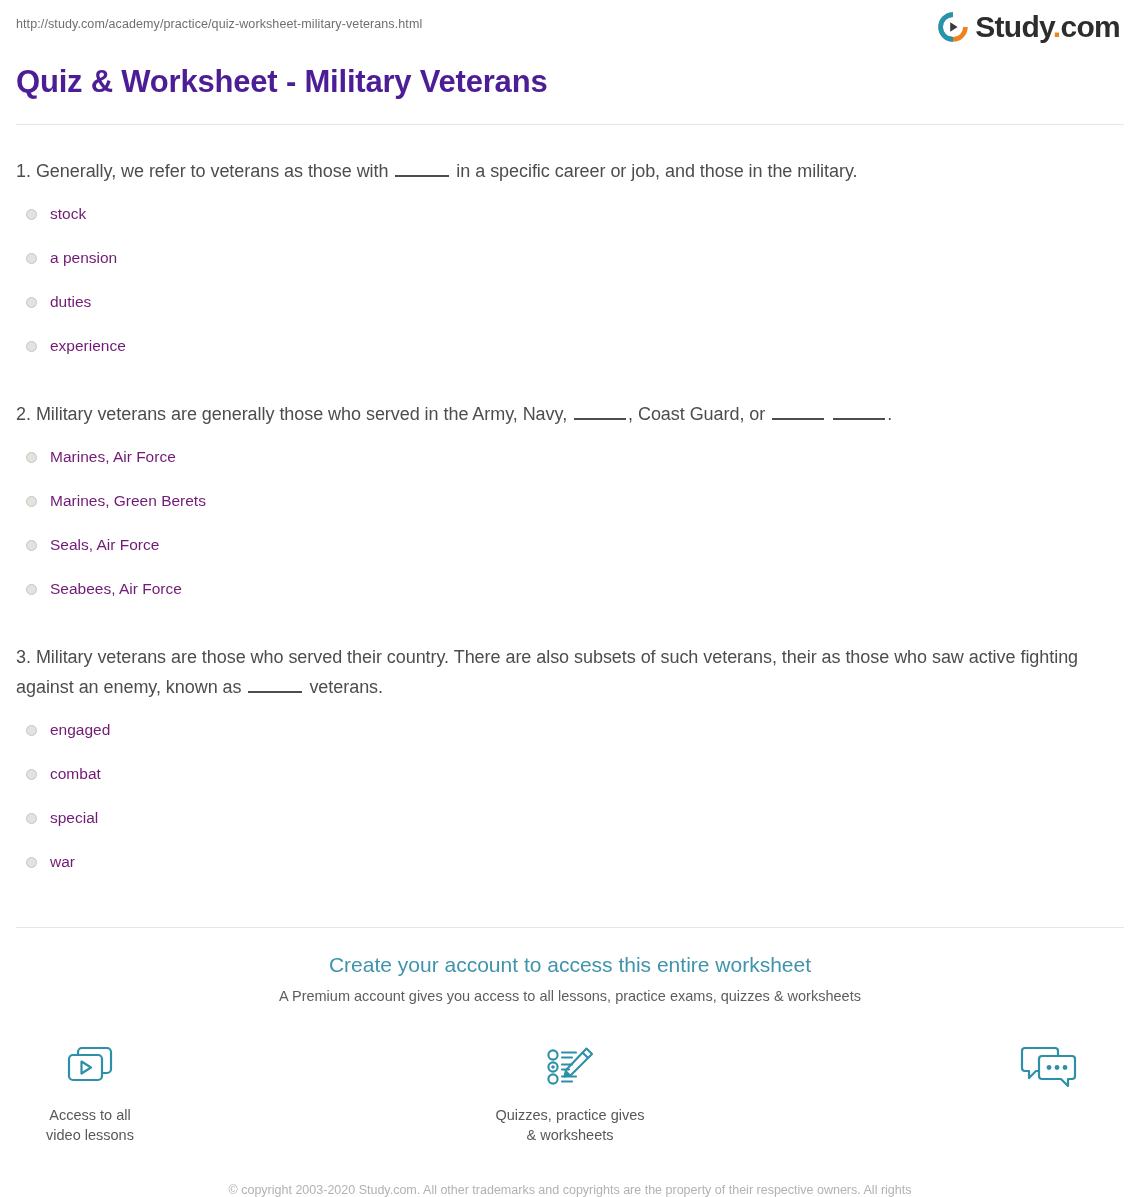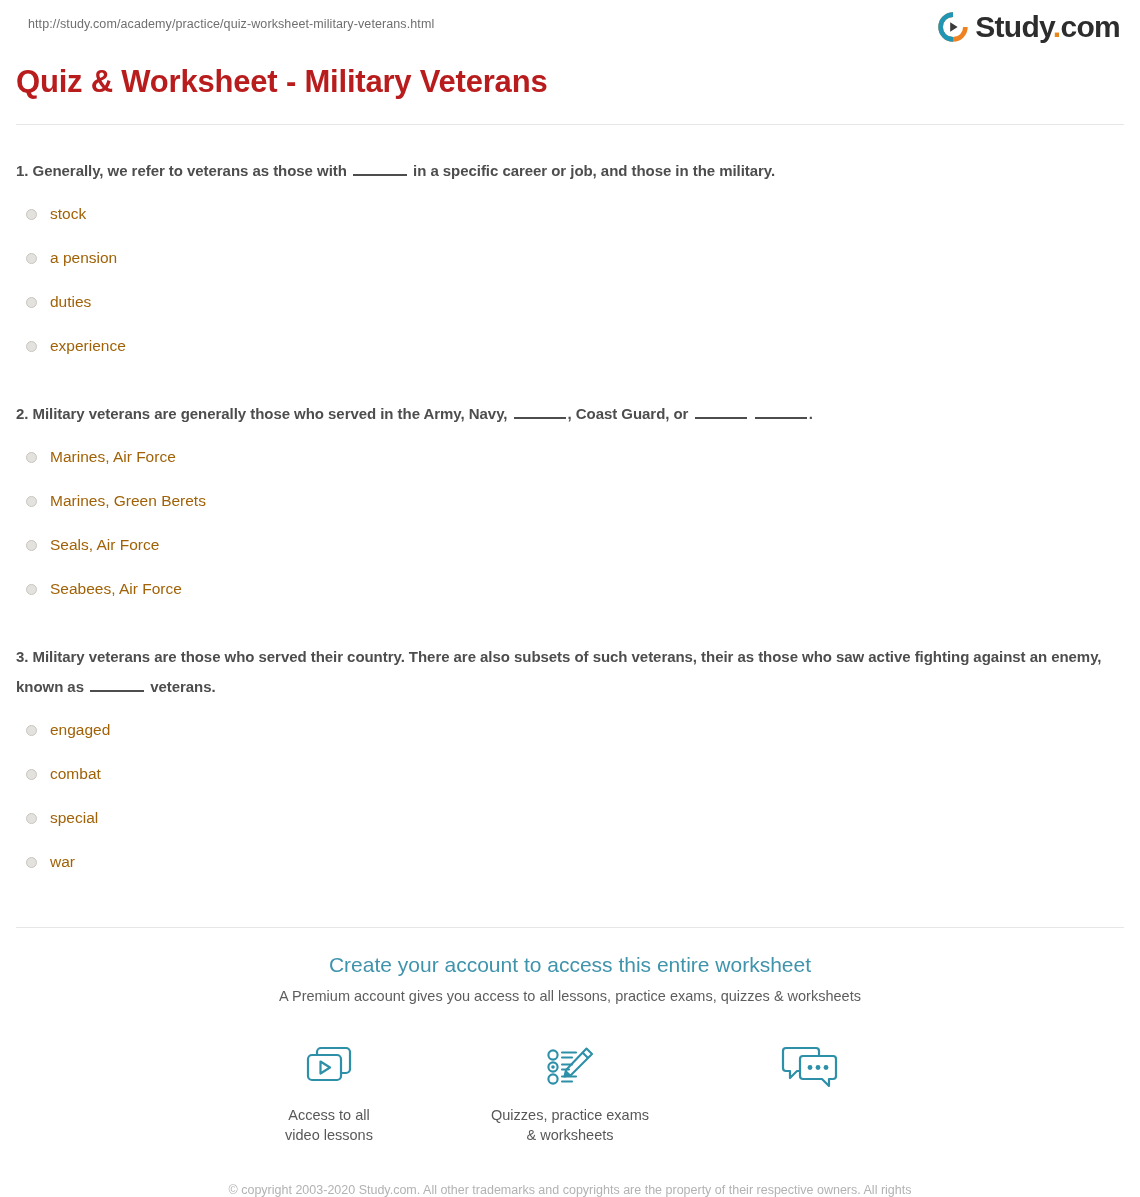--- a/index.html
+++ b/index.html
@@ -19,21 +19,21 @@
     box-sizing: border-box;
     padding: 0;
     position: relative;
   }
 
   
   .topbar {
     display: flex;
     align-items: flex-start;
     justify-content: space-between;
-    padding: 12px 16px 0 28px;
+    padding: 12px 16px 0 16px;
     box-sizing: border-box;
   }
   .url {
     font-size: 12.5px;
     color: #6f6f6f;
     letter-spacing: 0.1px;
     line-height: 16px;
     padding-top: 4px;
     font-family: "Liberation Sans", sans-serif;
   }
@@ -57,42 +57,42 @@
     line-height: 30px;
     font-family: "Liberation Sans", sans-serif;
     white-space: nowrap;
   }
   .logo-text .dot { color: #e8861e; }
 
   
   .title {
     font-size: 31px;
     font-weight: bold;
-    color: #b91c1c;
+    color: #4c1d95;
     margin: 20px 16px 0 16px;
     line-height: 40px;
     letter-spacing: -0.2px;
   }
   .rule {
     height: 1px;
     background: #e6e6e6;
     margin: 22px 16px 0 16px;
   }
 
   
   .questions {
     padding: 0 16px;
     box-sizing: border-box;
   }
   .question-block {
     margin-top: 31px;
   }
   .question-text {
-    font-size: 15px;
-    font-weight: bold;
+    font-size: 18px;
+    font-weight: normal;
     color: #4d4d4d;
     line-height: 30px;
     letter-spacing: -0.05px;
   }
   .blank {
     display: inline-block;
     border-bottom: 2px solid #4d4d4d;
     width: 54px;
     height: 14px;
     margin: 0 2px;
@@ -113,21 +113,21 @@
     flex: 0 0 11px;
     border-radius: 50%;
     background: #e4e2de;
     border: 1px solid #c9c6c1;
     box-sizing: border-box;
     margin-left: 10px;
     margin-right: 13px;
   }
   .option-label {
     font-size: 15.5px;
-    color: #a16207;
+    color: #701a75;
     line-height: 20px;
   }
 
   
   .cta-rule {
     height: 1px;
     background: #e6e6e6;
     margin: 43px 16px 0 16px;
   }
   .cta {
@@ -142,21 +142,21 @@
     margin: 0;
   }
   .cta-sub {
     font-size: 14.5px;
     color: #5d5d5d;
     line-height: 22px;
     margin-top: 5px;
   }
   .features {
     display: flex;
-    justify-content: center;
+    justify-content: space-between;
     gap: 61px;
     margin-top: 34px;
   }
   .feature {
     width: 180px;
     text-align: center;
   }
   .feature-icon {
     height: 52px;
     display: flex;
@@ -299,21 +299,21 @@
             <line x1="20" y1="13.5" x2="30" y2="13.5" stroke="#2d8fa8" stroke-width="2.1" stroke-linecap="round"></line>
             <line x1="20" y1="20.5" x2="30" y2="20.5" stroke="#2d8fa8" stroke-width="2.1" stroke-linecap="round"></line>
             <line x1="20" y1="25.5" x2="27" y2="25.5" stroke="#2d8fa8" stroke-width="2.1" stroke-linecap="round"></line>
             <line x1="20" y1="32.5" x2="34" y2="32.5" stroke="#2d8fa8" stroke-width="2.1" stroke-linecap="round"></line>
             <line x1="20" y1="37.5" x2="30" y2="37.5" stroke="#2d8fa8" stroke-width="2.1" stroke-linecap="round"></line>
             <path d="M44.5 4.5 L50 10 L29 31 L22.5 32.5 L24 26 Z" fill="none" stroke="#2d8fa8" stroke-width="2.1" stroke-linejoin="round"></path>
             <line x1="40.5" y1="8.5" x2="46" y2="14" stroke="#2d8fa8" stroke-width="2.1"></line>
             <path d="M24 26 L29 31 L22.5 32.5 Z" fill="#2d8fa8"></path>
           </svg>
         </div>
-        <div class="feature-label"><span>Quizzes, practice exams</span><br><span>&amp; worksheets</span></div>
+        <div class="feature-label"><span>Quizzes, practice gives</span><br><span>&amp; worksheets</span></div>
       </div>
 
       <div class="feature">
         <div class="feature-icon">
           <svg width="62" height="46" viewBox="0 0 62 46">
             <path d="M6 4 H36 A3 3 0 0 1 39 7 V24 A3 3 0 0 1 36 27 H17 L10 34 V27 H6 A3 3 0 0 1 3 24 V7 A3 3 0 0 1 6 4 Z" fill="#ffffff" stroke="#2d8fa8" stroke-width="2.2" stroke-linejoin="round"></path>
             <path d="M23 12 H53 A3 3 0 0 1 56 15 V32 A3 3 0 0 1 53 35 H49 V42 L42 35 H23 A3 3 0 0 1 20 32 V15 A3 3 0 0 1 23 12 Z" fill="#ffffff" stroke="#2d8fa8" stroke-width="2.2" stroke-linejoin="round"></path>
             <circle cx="30" cy="23.5" r="2.4" fill="#2d8fa8"></circle>
             <circle cx="38" cy="23.5" r="2.4" fill="#2d8fa8"></circle>
             <circle cx="46" cy="23.5" r="2.4" fill="#2d8fa8"></circle>

